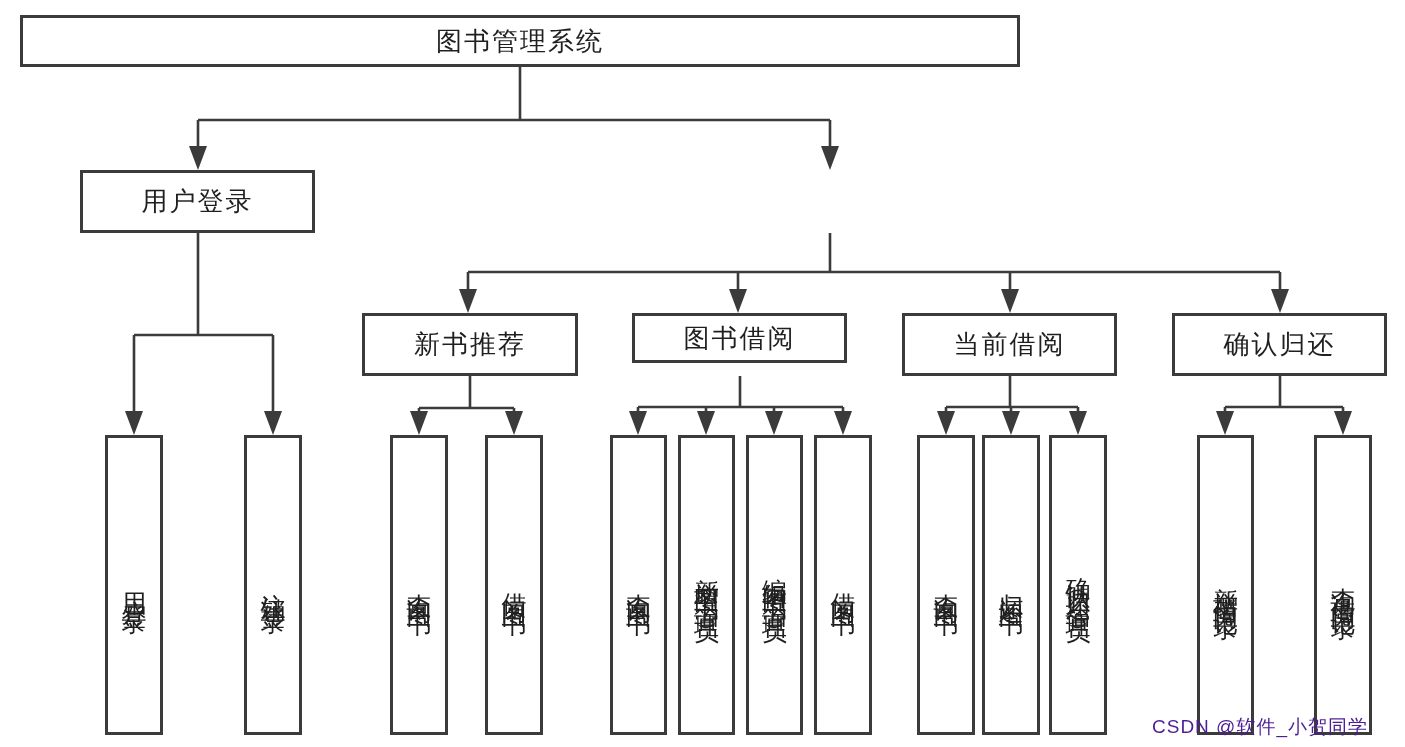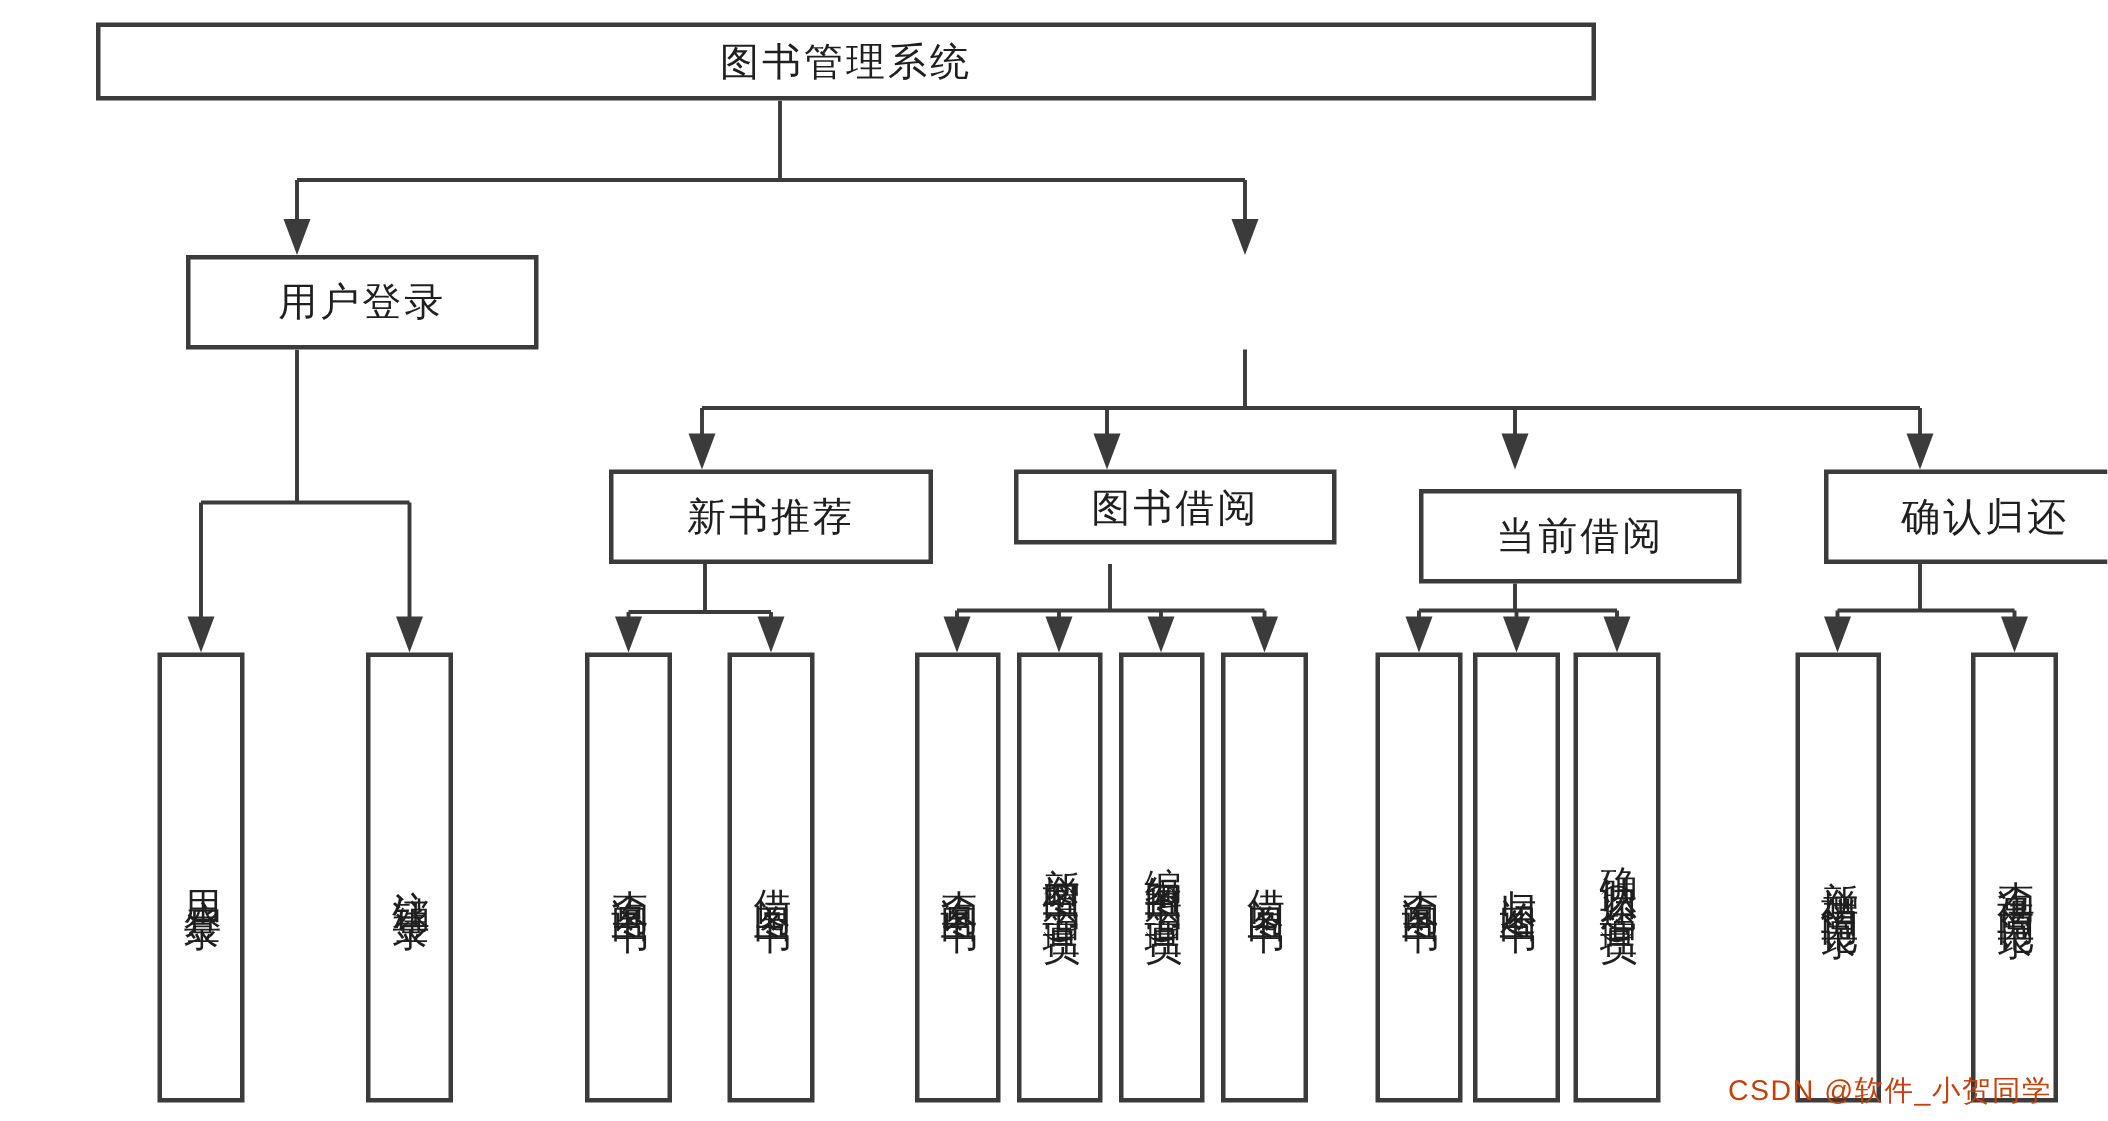--- a/index.html
+++ b/index.html
@@ -6,28 +6,28 @@
   .canvas{
     position:relative;width:1405px;height:747px;background:#ffffff;
     font-family:"Liberation Sans","DejaVu Sans",sans-serif;overflow:hidden;
   }
   .wires{position:absolute;left:0;top:0;width:1405px;height:747px;}
   .node{
     position:absolute;box-sizing:border-box;border:3px solid #3b3b3b;background:#ffffff;
     display:flex;align-items:center;justify-content:center;
     color:#1f1f1f;z-index:2;
   }
-  .h{font-size:26px;letter-spacing:2px;white-space:nowrap;margin-left:44px;}
+  .h{font-size:26px;letter-spacing:2px;white-space:nowrap;}
   .v{
     writing-mode:vertical-rl;text-orientation:mixed;
     font-size:25px;letter-spacing:6px;line-height:1;
   }
   .watermark{
     position:absolute;left:1152px;top:714px;z-index:3;
-    font-size:19px;color:#c2410c;letter-spacing:1px;white-space:nowrap;
+    font-size:19px;color:#4c1d95;letter-spacing:1px;white-space:nowrap;
   }
   path.line{stroke:#3b3b3b;stroke-width:2.6;fill:none;}
   polygon.arrow{fill:#3b3b3b;}
 </style>
 </head>
 <body>
 
 <div class="canvas">
 
   <svg class="wires" viewBox="0 0 1405 747" xmlns="http://www.w3.org/2000/svg">
@@ -65,21 +65,21 @@
     <polygon class="arrow" points="1216,411 1234,411 1225,435"></polygon>
     <polygon class="arrow" points="1334,411 1352,411 1343,435"></polygon>
   </svg>
 
   <div class="node h" style="left:20px;top:15px;width:1000px;height:52px;">图书管理系统</div>
 
   <div class="node h" style="left:80px;top:170px;width:235px;height:63px;">用户登录</div>
 
   <div class="node h" style="left:362px;top:313px;width:216px;height:63px;">新书推荐</div>
   <div class="node h" style="left:632px;top:313px;width:215px;height:50px;">图书借阅</div>
-  <div class="node h" style="left:902px;top:326px;width:215px;height:63px;">当前借阅</div>
+  <div class="node h" style="left:902px;top:313px;width:215px;height:63px;">当前借阅</div>
   <div class="node h" style="left:1172px;top:313px;width:215px;height:63px;">确认归还</div>
 
   <div class="node v" style="left:105px;top:435px;width:58px;height:300px;">用户登录</div>
   <div class="node v" style="left:244px;top:435px;width:58px;height:300px;">注销登录</div>
 
   <div class="node v" style="left:390px;top:435px;width:58px;height:300px;">查询图书</div>
   <div class="node v" style="left:485px;top:435px;width:58px;height:300px;">借阅图书</div>
 
   <div class="node v" style="left:610px;top:435px;width:57px;height:300px;">查询图书</div>
   <div class="node v" style="left:678px;top:435px;width:57px;height:300px;">新增图书（管理员）</div>

